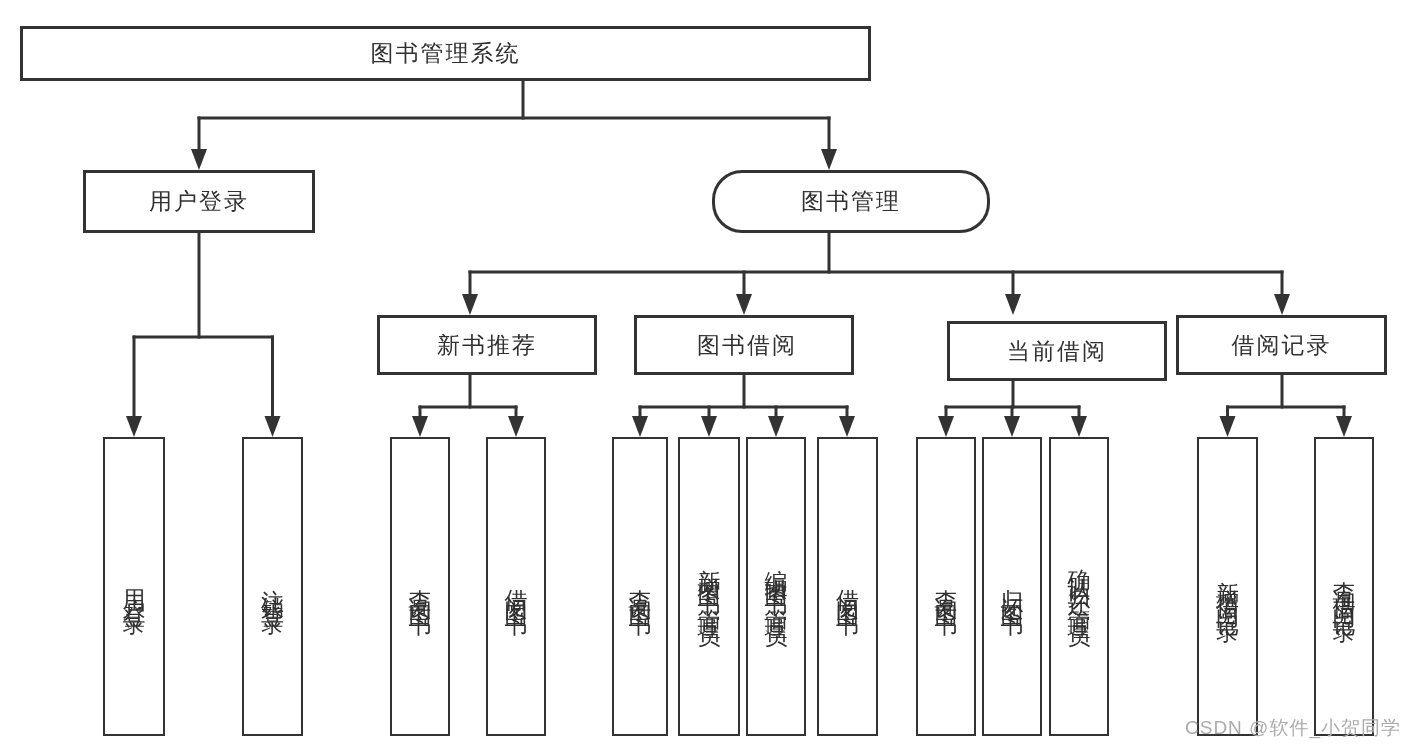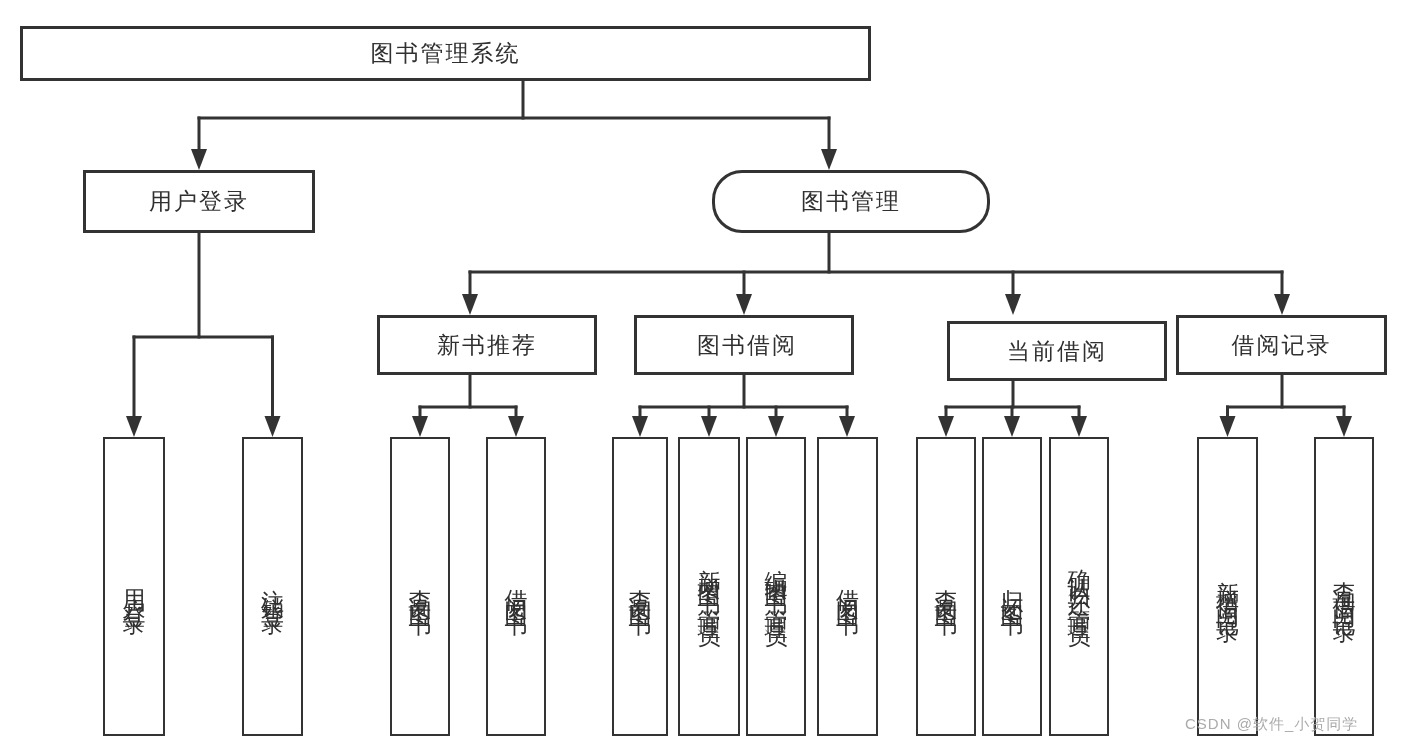--- a/index.html
+++ b/index.html
@@ -77,21 +77,21 @@
   .vC4 { left: 817px;  width: 61px; }
   .vD1 { left: 916px;  width: 60px; }
   .vD2 { left: 982px;  width: 60px; }
   .vD3 { left: 1049px; width: 60px; }
   .vE1 { left: 1197px; width: 61px; }
   .vE2 { left: 1314px; width: 60px; }
   .watermark {
     position: absolute;
     left: 1185px;
     top: 715px;
-    font-size: 15px;
+    font-size: 19px;
     letter-spacing: 1px;
     color: #ababab;
     z-index: 6;
     white-space: nowrap;
   }
 </style>
 </head>
 <body>
 
 <div class="stage">

